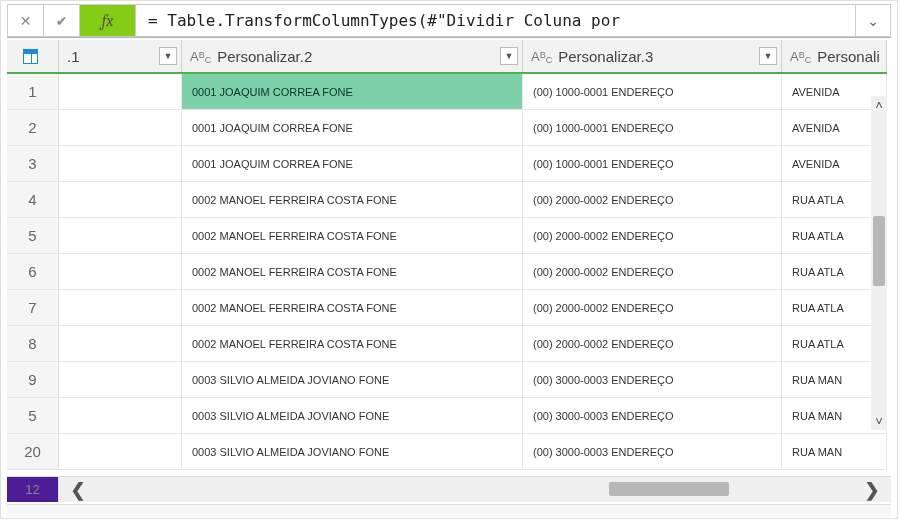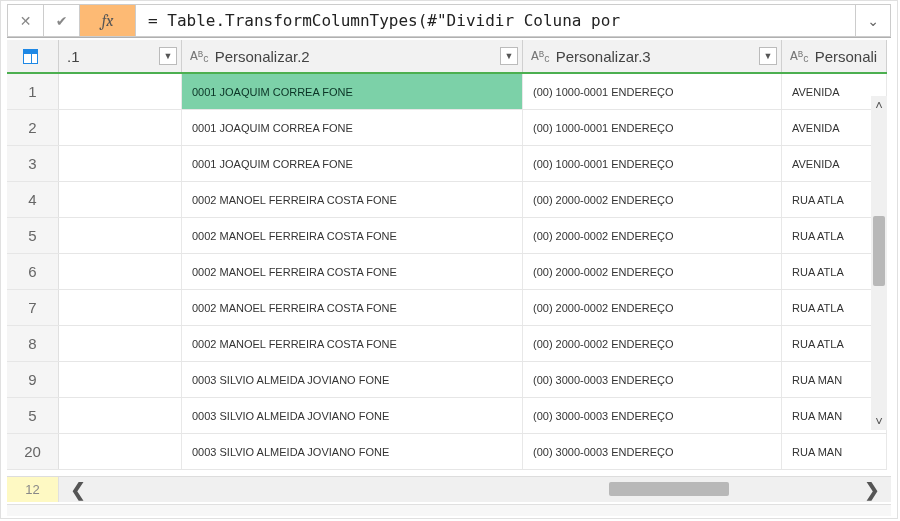--- a/index.html
+++ b/index.html
@@ -40,21 +40,21 @@
   .fbar-btn:first-child { border-left: 1px solid #ccc; }
   .fbar-fx {
     width: 56px;
     display: flex; align-items: center; justify-content: center;
     border: 1px solid #ccc;
     border-right: none;
     font-style: italic;
     font-family: "Cambria", serif;
     font-size: 16px;
     color: #555;
-    background: #fdba74;
+    background: #84cc16;
   }
   .fbar-input {
     flex: 1;
     border: 1px solid #ccc;
     border-right: none;
     padding: 0 12px;
     font-family: Consolas, monospace;
     font-size: 16px;
     color: #222;
     display: flex; align-items: center;
@@ -100,21 +100,21 @@
     display: flex; align-items: center;
     padding: 0 8px;
     position: relative;
     font-size: 15px;
     color: #444;
   }
   .col-header .type-icon {
     margin-right: 6px;
     font-size: 13px;
     color: #777;
-    font-family: Liberation Mono, monospace;
+    font-family: Liberation Sans, sans-serif;
   }
   .col-header .type-icon .sub { font-size: 9px; position: relative; top:2px; }
   .col-header .type-icon .sup { font-size: 9px; position: relative; top:-3px; }
   .col-header .filter {
     position: absolute;
     right: 4px; top: 50%; transform: translateY(-50%);
     width: 18px; height: 18px;
     border: 1px solid #bbb;
     background: #fff;
     display: flex; align-items: center; justify-content: center;
@@ -193,21 +193,21 @@
   .hscroll-area {
     height: 26px;
     display: flex;
     align-items: center;
     border-top: 1px solid #ddd;
     margin: 0 6px 2px 6px;
   }
   .hscroll-rownum {
     width: 52px; height: 100%;
     border-right: 1px solid #e0e0e0;
-    background:#fef9c3;
+    background:#4c1d95;
     display:flex;align-items:center;justify-content:center;
     color:#888;font-size:13px;
   }
   .hscroll-track {
     flex:1; height:100%;
     position:relative;
     background:#f0f0f0;
   }
   .hscroll-arrow-l, .hscroll-arrow-r {
     position:absolute; top:0; bottom:0; width:26px;

